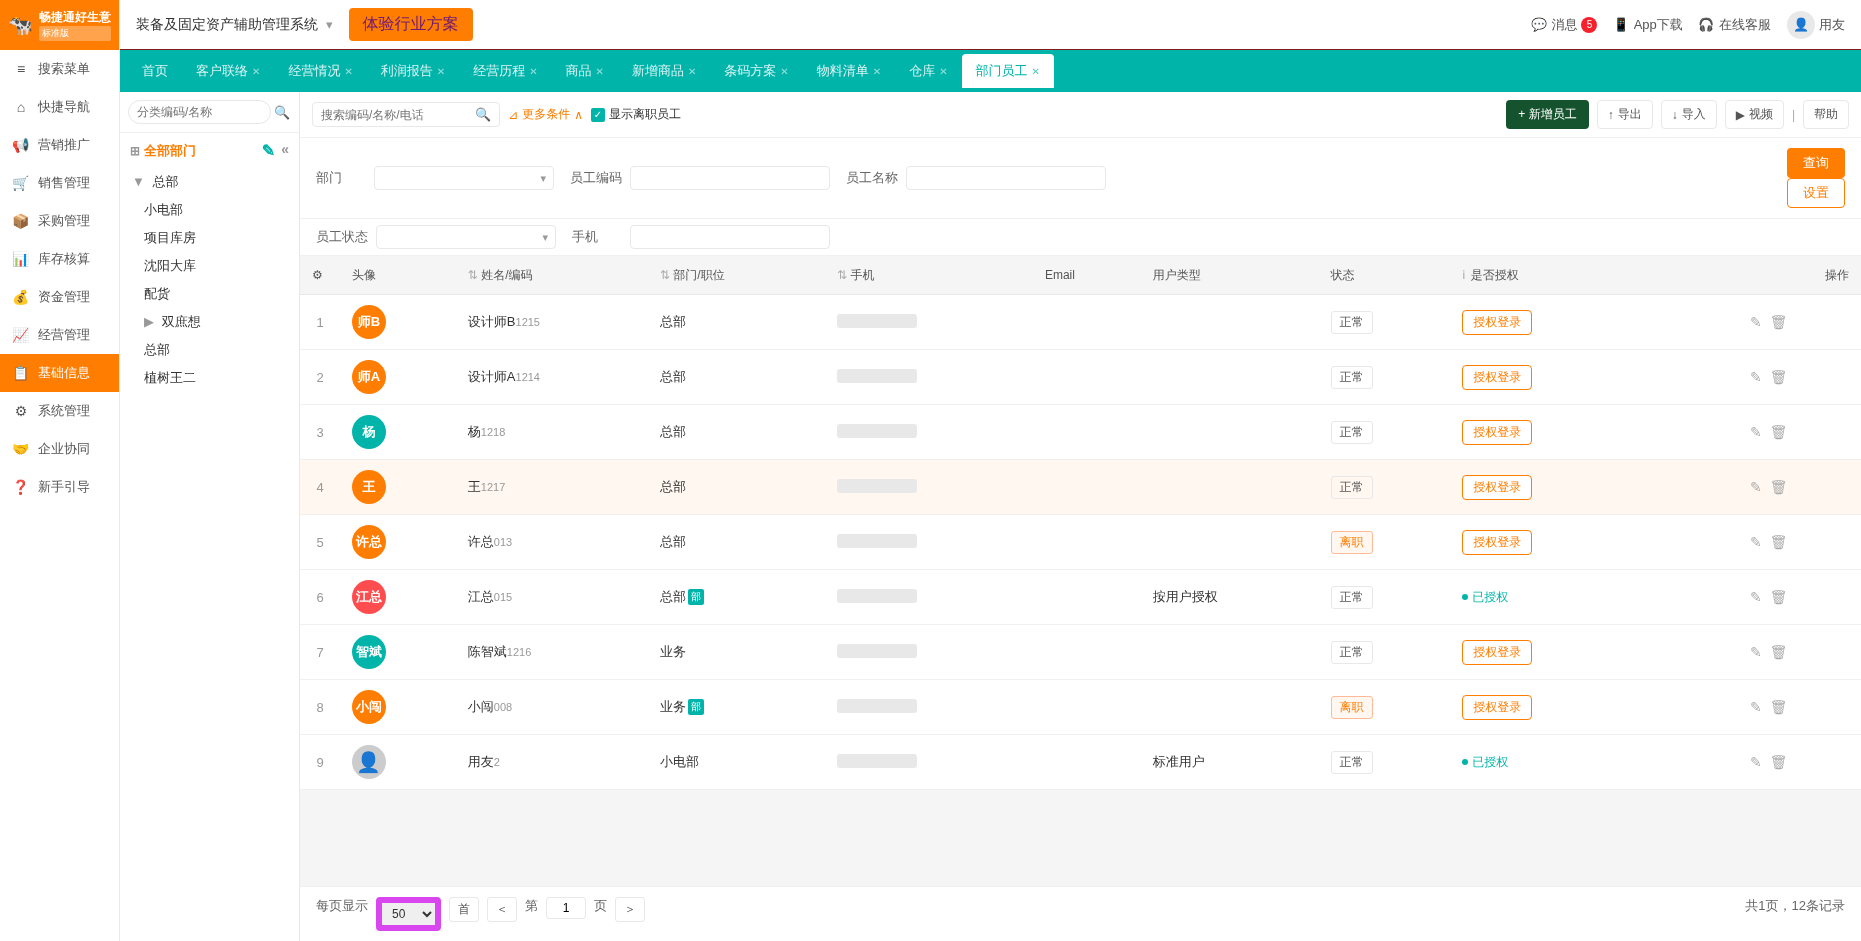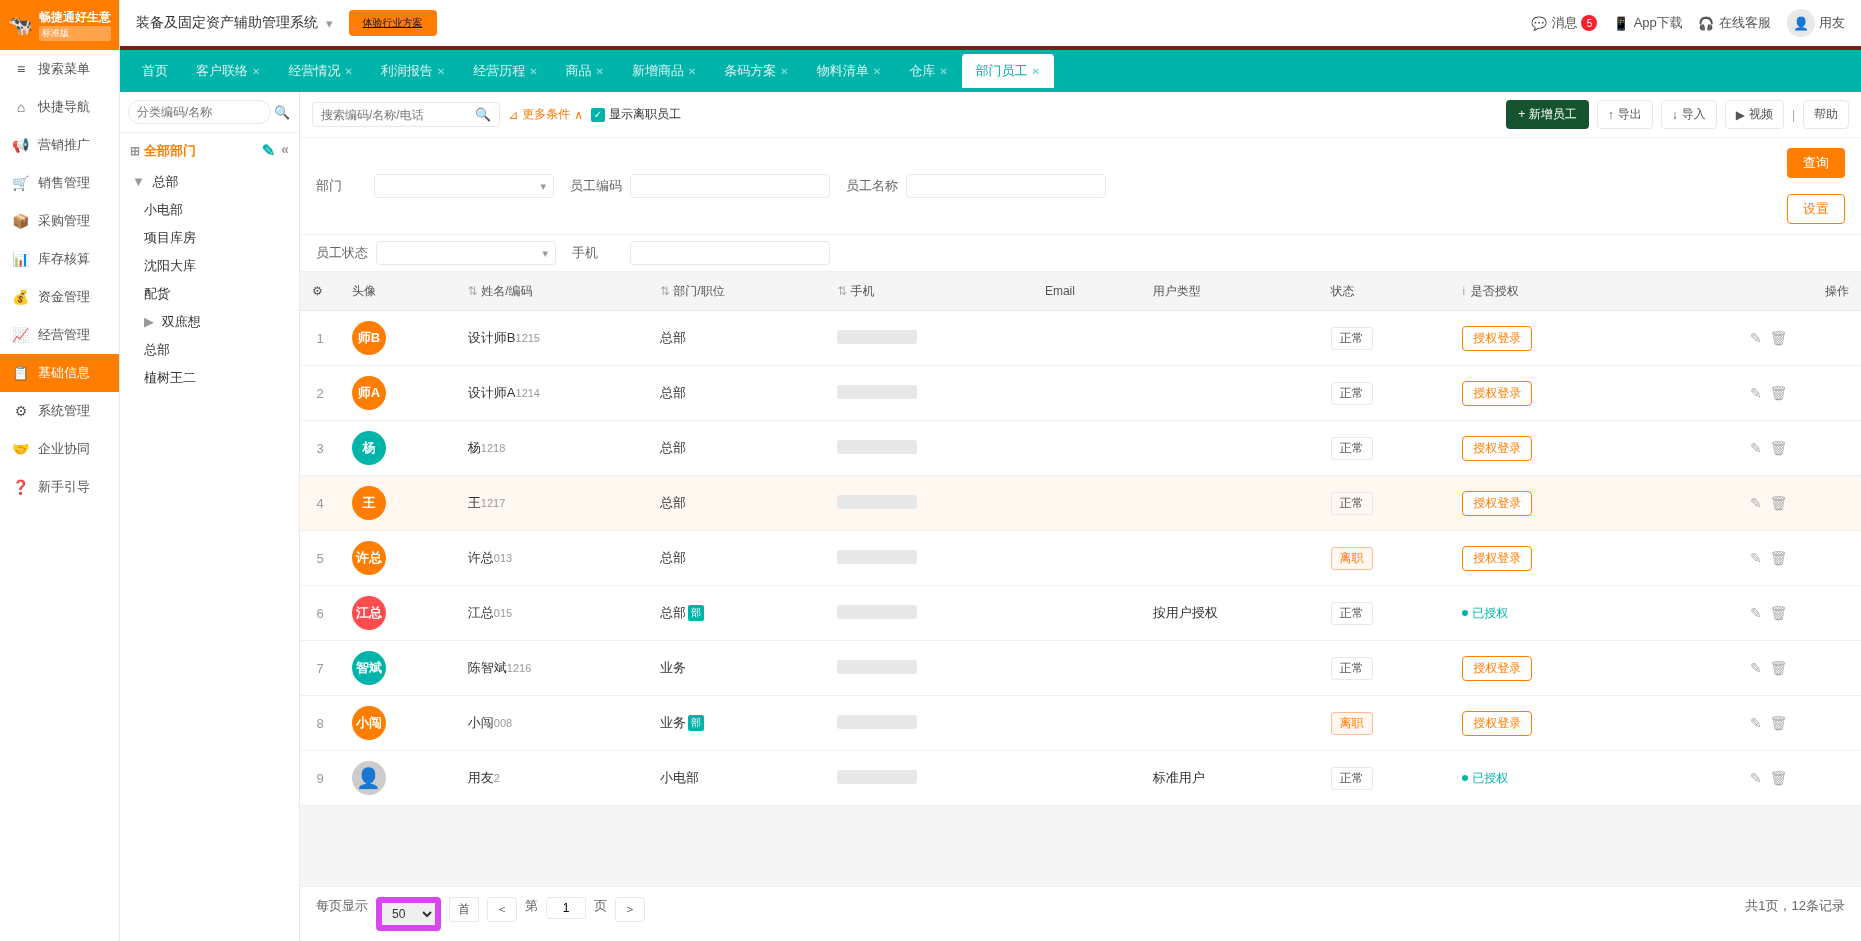--- a/index.html
+++ b/index.html
@@ -12,26 +12,26 @@
     .sidebar-logo-badge { font-size: 9px; background: rgba(255,255,255,0.3); padding: 1px 3px; border-radius: 2px; }
     .sidebar-nav { flex: 1; overflow-y: auto; }
     .sidebar-item { display: flex; align-items: center; gap: 8px; padding: 10px 12px; cursor: pointer; color: #555; font-size: 13px; }
     .sidebar-item.active { background: #ff7d00; color: #fff; }
     .sidebar-item-icon { font-size: 14px; width: 18px; text-align: center; }
 
     
     .main { flex: 1; display: flex; flex-direction: column; overflow: hidden; }
 
     
-    .top-header { background: #fff; border-bottom: 4px solid #7f1d1d; height: 50px; display: flex; align-items: center; justify-content: space-between; padding: 0 16px; }
+    .top-header { background: #fff; border-bottom: 1px solid #7f1d1d; height: 50px; display: flex; align-items: center; justify-content: space-between; padding: 0 16px; }
     .header-left { display: flex; align-items: center; gap: 8px; }
     .header-right { display: flex; align-items: center; gap: 16px; font-size: 13px; color: #555; }
     .header-btn { display: flex; align-items: center; gap: 4px; cursor: pointer; }
     .badge { background: #f5222d; color: #fff; border-radius: 50%; width: 16px; height: 16px; font-size: 10px; display: flex; align-items: center; justify-content: center; }
-    .trial-btn { background: #ff7d00; color: #0f172a; border: none; border-radius: 4px; padding: 6px 14px; cursor: pointer; font-size: 10px; text-decoration: underline; }
+    .trial-btn { background: #ff7d00; color: #701a75; border: none; border-radius: 4px; padding: 6px 14px; cursor: pointer; font-size: 16px; }
 
     
     .nav-tabs { background: #00b4aa; display: flex; align-items: center; height: 42px; padding: 0 8px; overflow-x: auto; }
     .nav-tab { color: rgba(255,255,255,0.85); padding: 8px 14px; cursor: pointer; font-size: 13px; display: flex; align-items: center; gap: 4px; white-space: nowrap; border-radius: 4px 4px 0 0; }
     .nav-tab.active { background: #fff; color: #00b4aa; }
     .nav-tab-close { font-size: 10px; opacity: 0.7; }
 
     
     .content { flex: 1; display: flex; overflow: hidden; }
 
@@ -62,21 +62,21 @@
     
     .filter-row { background: #fff; padding: 10px 16px; border-bottom: 1px solid #f0f0f0; display: flex; align-items: center; gap: 16px; flex-wrap: wrap; }
     .filter-group { display: flex; align-items: center; gap: 8px; }
     .filter-label { color: #666; font-size: 13px; min-width: 50px; }
     .filter-select { border: 1px solid #e8e8e8; border-radius: 4px; padding: 4px 24px 4px 8px; font-size: 12px; outline: none; background: #fff; min-width: 180px; appearance: none; position: relative; }
     .filter-select-wrap { position: relative; }
     .filter-select-wrap::after { content: '▾'; position: absolute; right: 8px; top: 50%; transform: translateY(-50%); color: #999; pointer-events: none; font-size: 11px; }
     .filter-input { border: 1px solid #e8e8e8; border-radius: 4px; padding: 4px 8px; font-size: 12px; outline: none; min-width: 200px; }
     .btn-query { background: #ff7d00; color: #fff; border: none; border-radius: 4px; padding: 6px 16px; cursor: pointer; font-size: 13px; margin-left: auto; }
     .btn-reset { background: #fff; color: #ff7d00; border: 1px solid #ff7d00; border-radius: 4px; padding: 5px 12px; cursor: pointer; font-size: 13px; }
-    .filter-buttons { display: flex; flex-direction: column; gap: 16px; margin-left: auto; }
+    .filter-buttons { display: flex; flex-direction: column; gap: 0; margin-left: auto; }
 
     
     .table-wrap { flex: 1; overflow: auto; }
     table { width: 100%; border-collapse: collapse; background: #fff; font-size: 13px; }
     thead tr { background: #f5f5f5; }
     th { padding: 10px 12px; text-align: left; font-weight: 500; color: #555; border-bottom: 1px solid #e8e8e8; white-space: nowrap; font-size: 12px; }
     td { padding: 10px 12px; border-bottom: 1px solid #f0f0f0; color: #333; vertical-align: middle; }
     tr.highlighted { background: #fff7f0; }
     .avatar { width: 34px; height: 34px; border-radius: 50%; display: flex; align-items: center; justify-content: center; color: #fff; font-size: 13px; font-weight: bold; }
     .avatar-gray { background: #ccc; border-radius: 50%; width: 34px; height: 34px; display: flex; align-items: center; justify-content: center; }

